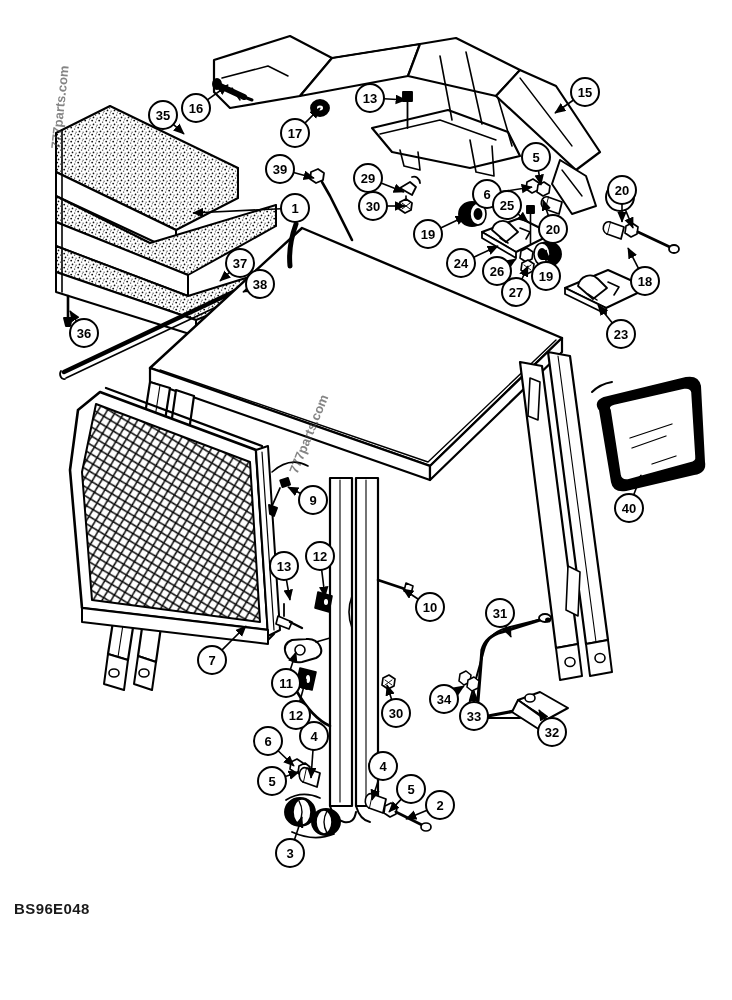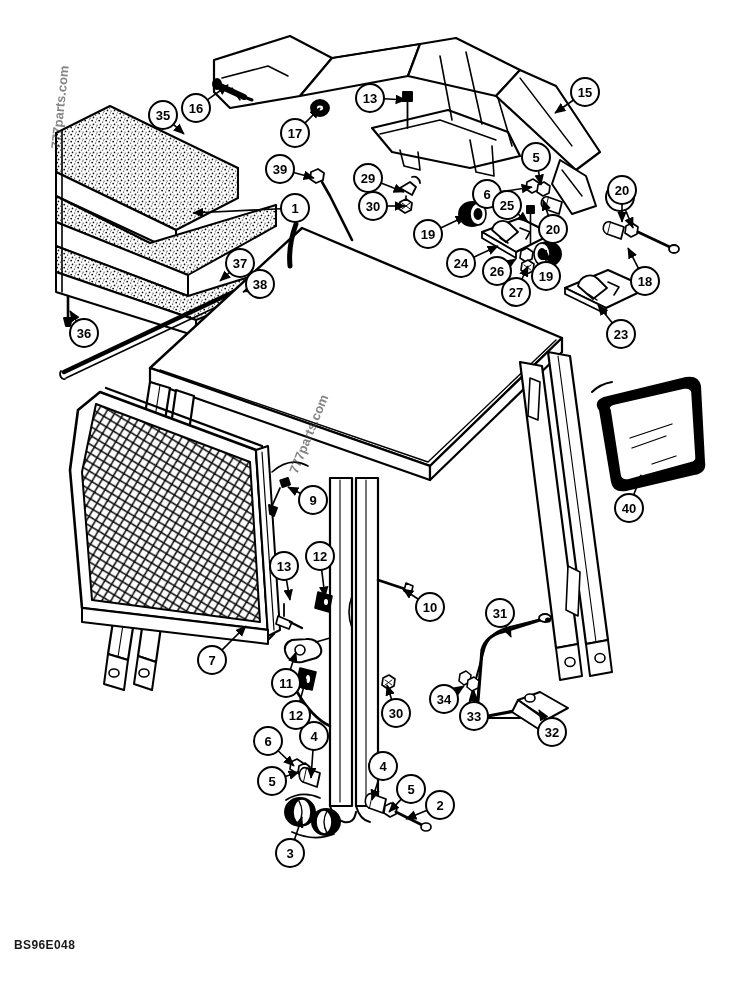--- a/index.html
+++ b/index.html
@@ -7,23 +7,23 @@
   body{font-family:"Liberation Sans", sans-serif;}
   #page{position:relative;width:732px;height:1000px;background:#fff;overflow:hidden;}
   svg#art{position:absolute;left:0;top:0;width:732px;height:1000px;}
 
   .callout-txt{
     font-family:"Liberation Sans", sans-serif;
     font-size:13px;font-weight:bold;fill:#000;
     text-anchor:middle;dominant-baseline:central;
   }
   .fig-code{
-    position:absolute;left:14px;top:938px;
+    position:absolute;left:14px;top:900px;
     font-family:"Liberation Sans", sans-serif;
-    font-size:12px;font-weight:bold;color:#1a1a1a;letter-spacing:.4px;
+    font-size:15px;font-weight:bold;color:#1a1a1a;letter-spacing:.4px;
   }
   .wm{
     position:absolute;
     font-family:"Liberation Sans", sans-serif;
     font-weight:bold;color:#3a3a3a;opacity:.62;
     white-space:nowrap;pointer-events:none;user-select:none;
   }
   #wm1{left:48px;top:148px;font-size:13px;transform:rotate(-84deg);transform-origin:0 0;}
   #wm2{left:286px;top:470px;font-size:13px;transform:rotate(-68deg);transform-origin:0 0;}
 </style>

